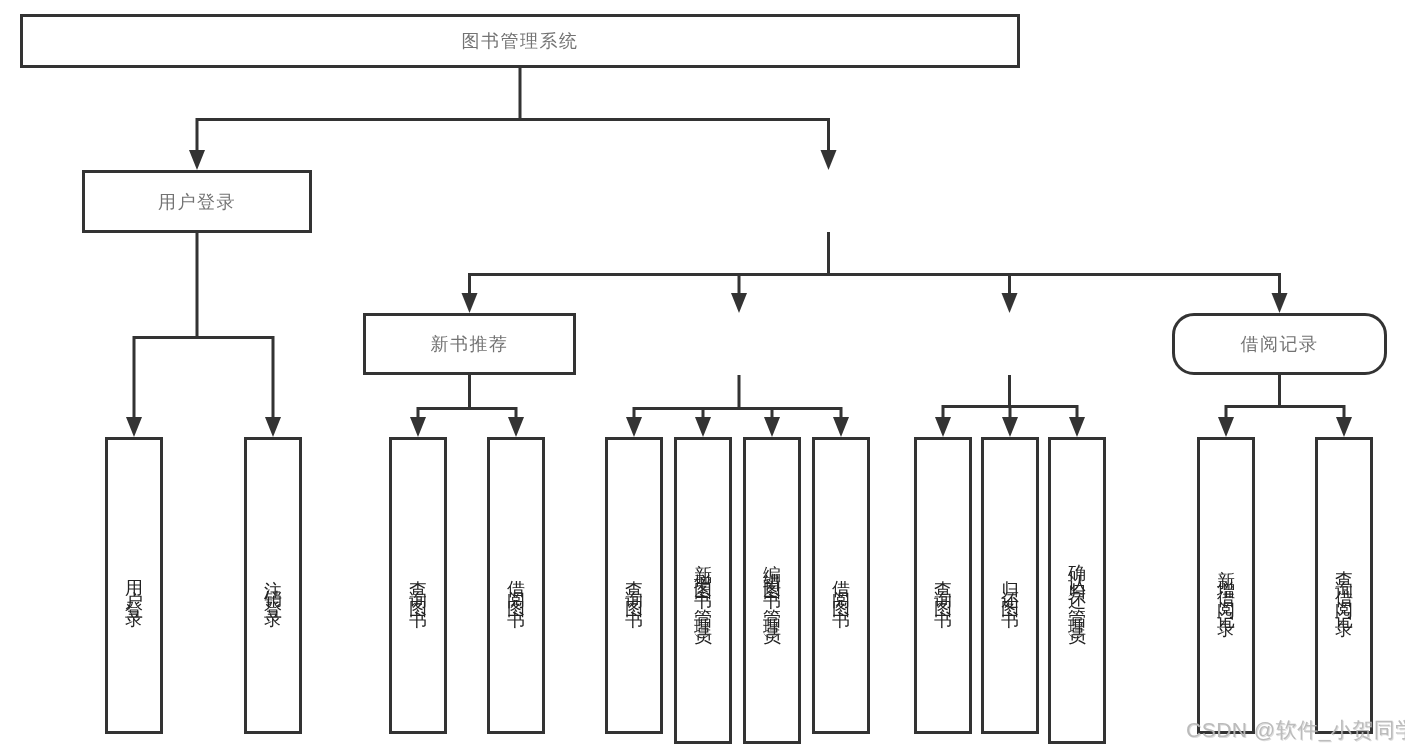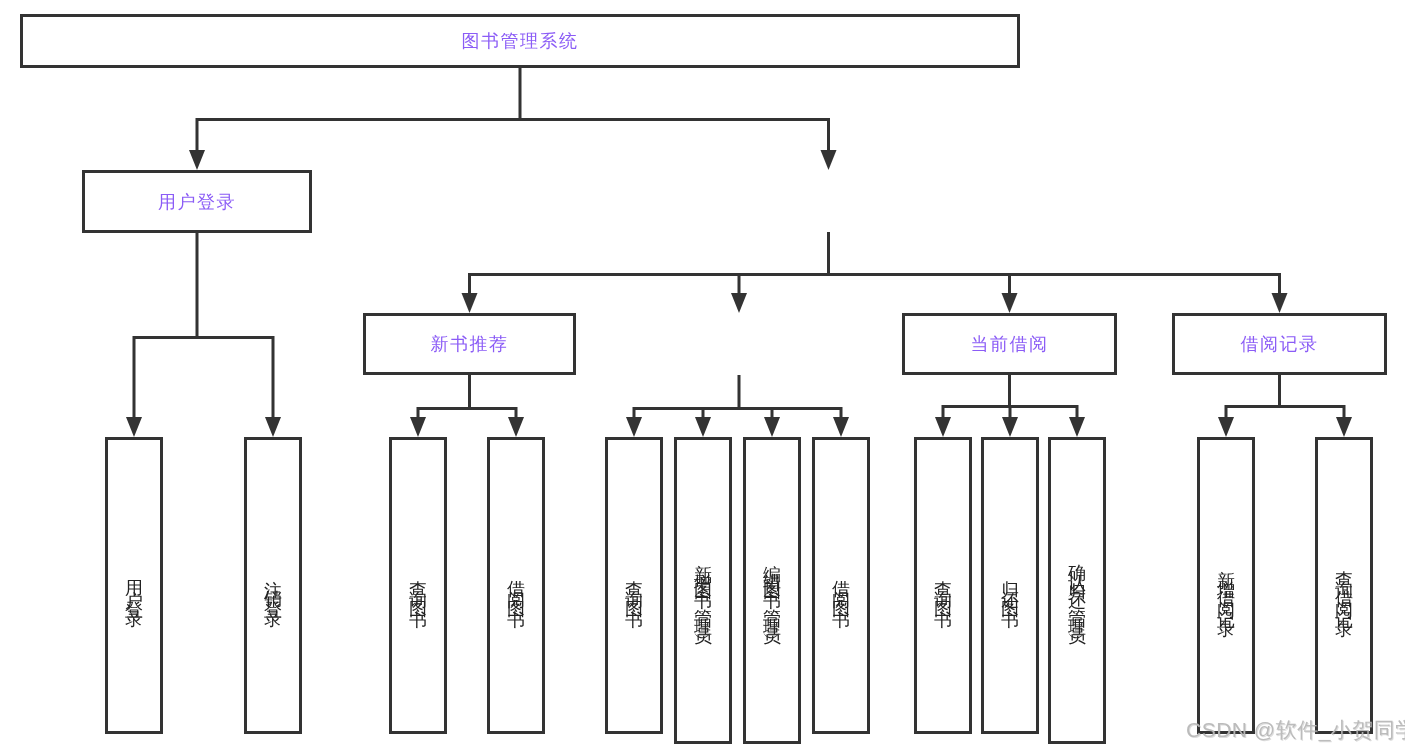--- a/index.html
+++ b/index.html
@@ -33,21 +33,21 @@
     stroke: none;
   }
   .node {
     position: absolute;
     box-sizing: border-box;
     border: 3px solid #333333;
     background: #ffffff;
     display: flex;
     align-items: center;
     justify-content: center;
-    color: #8b5cf6;
+    color: #737373;
     font-size: 18px;
     letter-spacing: 1.5px;
     z-index: 2;
   }
   .leaf {
     position: absolute;
     box-sizing: border-box;
     border: 3px solid #333333;
     background: #ffffff;
     width: 58px;
@@ -136,24 +136,21 @@
     <span>图书管理系统</span>
   </div>
 
   <div class="node" style="left:82px; top:170px; width:230px; height:63px;">
     <span>用户登录</span>
   </div>
 
   <div class="node" style="left:363px; top:313px; width:213px; height:62px;text-align:right;">
     <span>新书推荐</span>
   </div>
-  <div class="node" style="left:902px; top:313px; width:215px; height:62px;">
-    <span>当前借阅</span>
-  </div>
-  <div class="node" style="left:1172px; top:313px; width:215px; height:62px;">
+  <div class="node" style="left:1172px; top:313px; width:215px; height:62px;border-radius:22px;">
     <span>借阅记录</span>
   </div>
 
   <div class="leaf" style="left:105px;">
     <span class="vtext">用户登录</span>
   </div>
   <div class="leaf" style="left:244px;">
     <span class="vtext">注销登录</span>
   </div>
 

